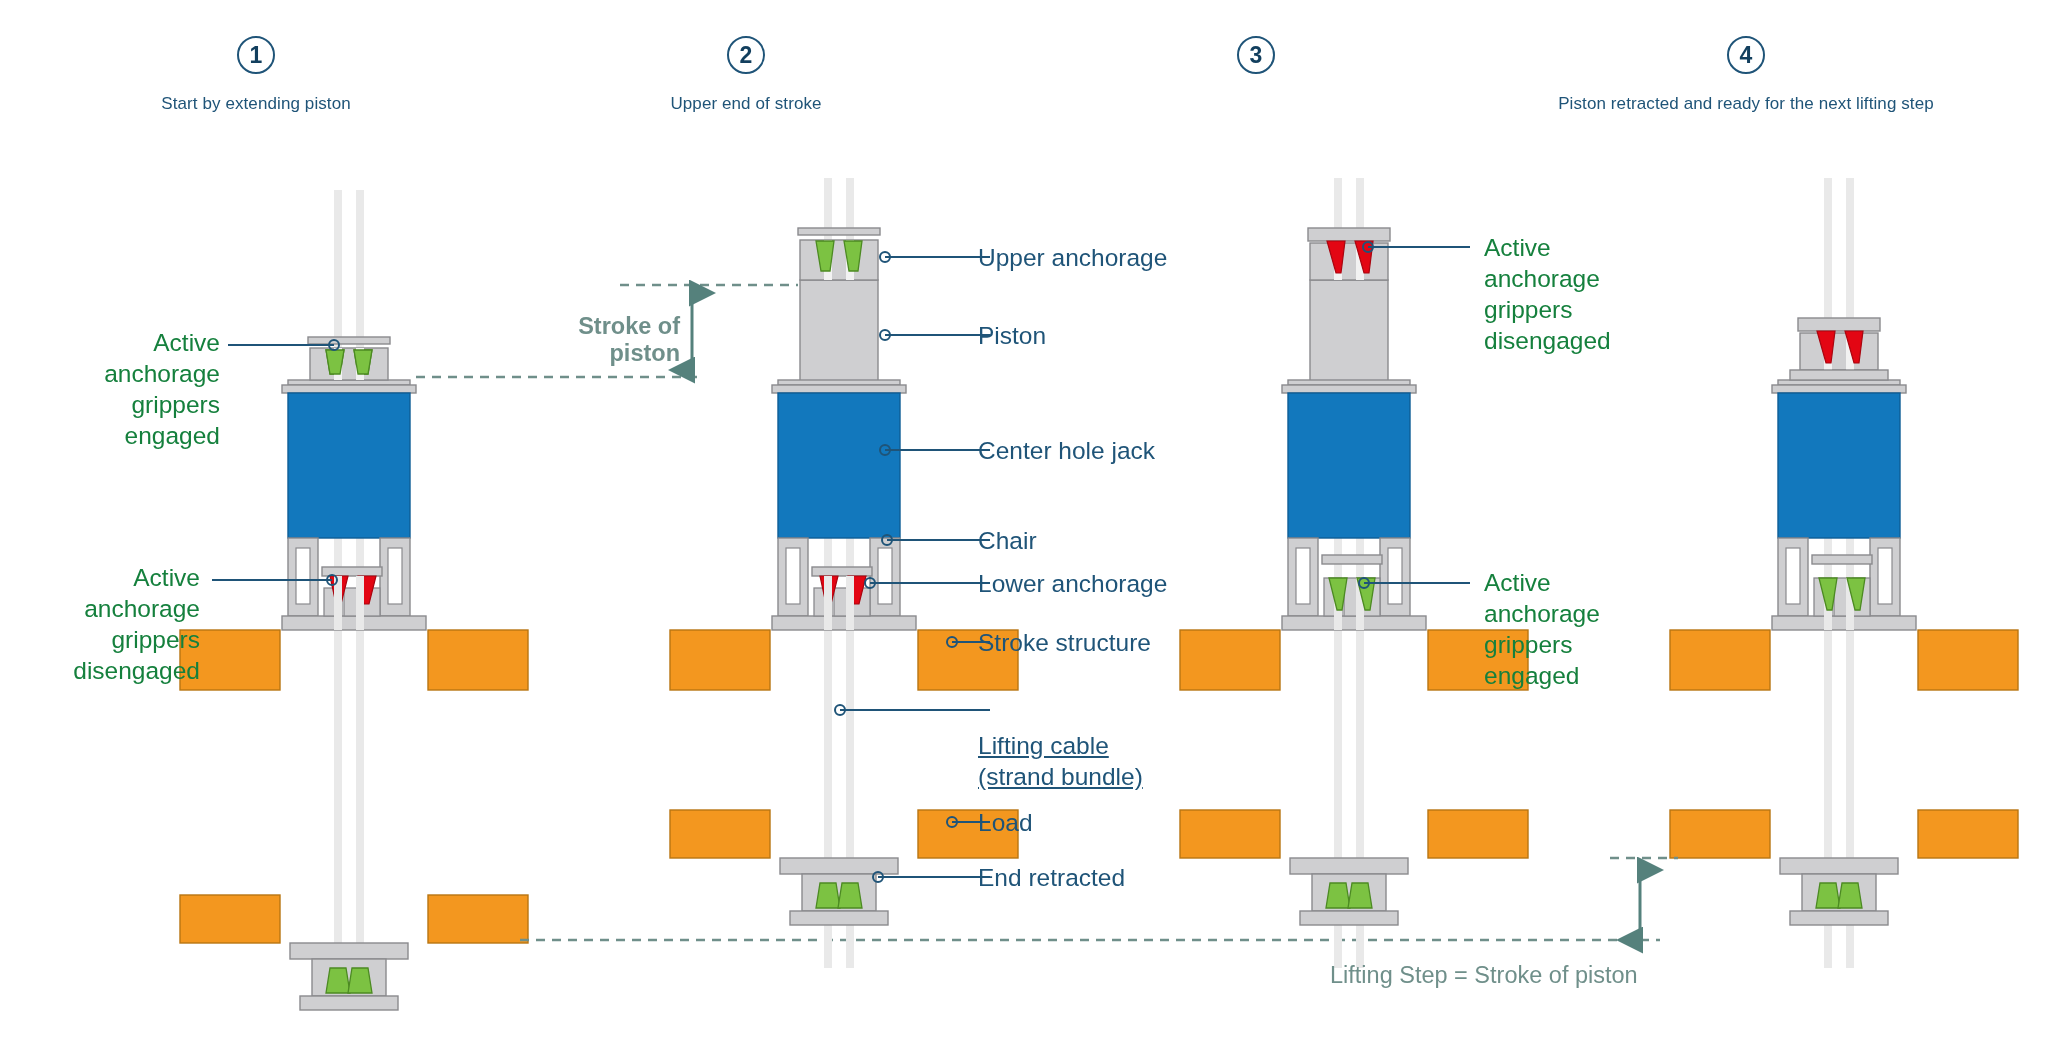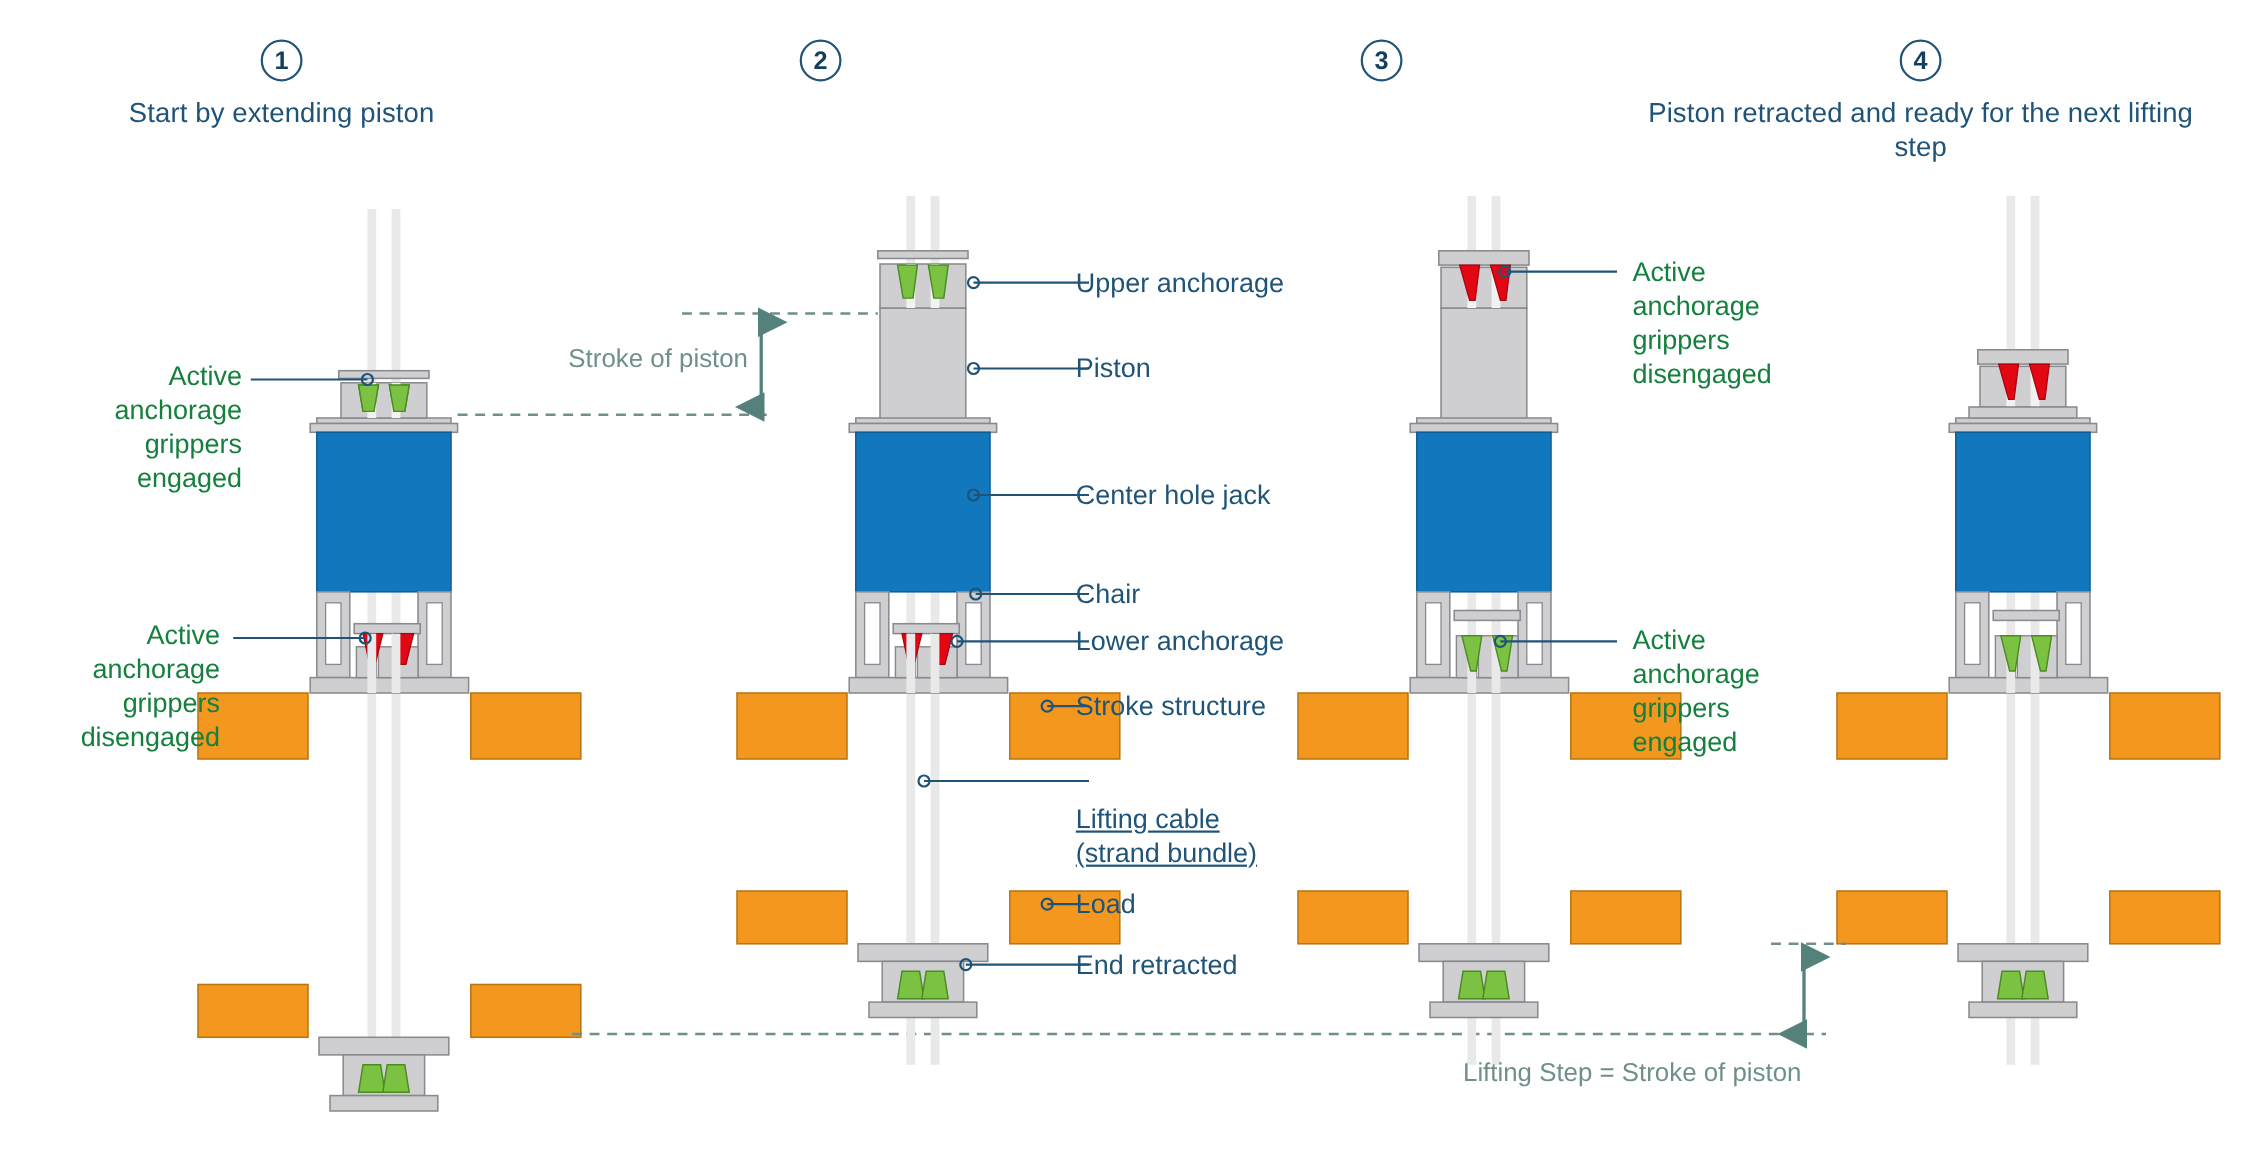--- a/index.html
+++ b/index.html
@@ -5,21 +5,21 @@
   html,body{margin:0;padding:0;background:#ffffff;}
   body{width:2048px;height:1053px;overflow:hidden;
        font-family:"Liberation Sans","DejaVu Sans",sans-serif;
        color:#1f5478;}
   #stage{position:relative;width:2048px;height:1053px;}
   .panel{position:absolute;top:0;width:512px;height:1053px;}
   .hdr{position:absolute;top:36px;left:0;width:512px;text-align:center;}
   .num{display:inline-block;width:38px;height:38px;border:2.4px solid #1f5478;
        border-radius:50%;line-height:34px;font-size:23px;font-weight:bold;
        color:#123f5e;text-align:center;box-sizing:border-box;}
-  .cap{margin-top:14px;font-size:25px;line-height:31px;color:#1f5478;
+  .cap{margin-top:14px;font-size:17px;line-height:31px;color:#1f5478;
        letter-spacing:.1px;}
   svg{position:absolute;top:0;left:0;overflow:visible;}
   .lbl{position:absolute;font-size:24.5px;line-height:31px;color:#15803d;}
   .lbl.r{text-align:right;}
   .lbl.l{text-align:left;}
   .dimtxt{position:absolute;font-size:23.5px;color:#6f8f8a;
           font-family:"Liberation Sans","DejaVu Sans",sans-serif;}
   .center-col{position:absolute;left:978px;top:0;width:400px;height:846px;}
   .cl{position:absolute;font-size:24.5px;line-height:31px;color:#1f5478;
       white-space:pre-line;}
@@ -107,20 +107,21 @@
 engaged</div>
     <div class="lbl r" style="left:0px;top:562px;width:200px;white-space:pre-line;">Active
 anchorage
 grippers
 disengaged</div>
   </div>
 
   <div class="panel" style="left:490px;">
     <div class="hdr">
       <div class="num">2</div>
+      <div class="cap">Upper end of stroke</div>
     </div>
     <svg width="512" height="1053" viewBox="0 0 512 1053">
       <g>
         <rect x="334" y="178" width="8" height="790" fill="#e9e9e9"></rect>
         <rect x="356" y="178" width="8" height="790" fill="#e9e9e9"></rect>
       </g>
 
       <rect x="310" y="280" width="78" height="105" fill="#cfcfd1" stroke="#8a8a8e" stroke-width="1.4"></rect>
 
       <rect x="288" y="380" width="122" height="5" fill="#cfcfd1" stroke="#8a8a8e" stroke-width="1.4"></rect>
@@ -340,16 +341,16 @@
       <marker id="ahD" markerWidth="9" markerHeight="9" refX="4.5" refY="1" orient="auto">
         <path d="M4.5,9 L0,0 L9,0 Z" fill="#55817c"></path>
       </marker>
     </defs>
 
     <line x1="692" y1="293" x2="692" y2="370" stroke="#55817c" stroke-width="3" marker-start="url(#ahU)" marker-end="url(#ahD)"></line>
 
     <line x1="1640" y1="870" x2="1640" y2="940" stroke="#55817c" stroke-width="3" marker-start="url(#ahU)" marker-end="url(#ahD)"></line>
   </svg>
 
-  <div class="dimtxt" style="left:508px;top:313px;width:172px;text-align:right;">Stroke of piston</div>
+  <div class="dimtxt" style="left:508px;top:313px;width:172px;text-align:right;font-weight:bold;">Stroke of piston</div>
   <div class="dimtxt" style="left:1330px;top:962px;width:460px;text-align:left;">Lifting Step = Stroke of piston</div>
 
 </div>
 
 </body></html>

